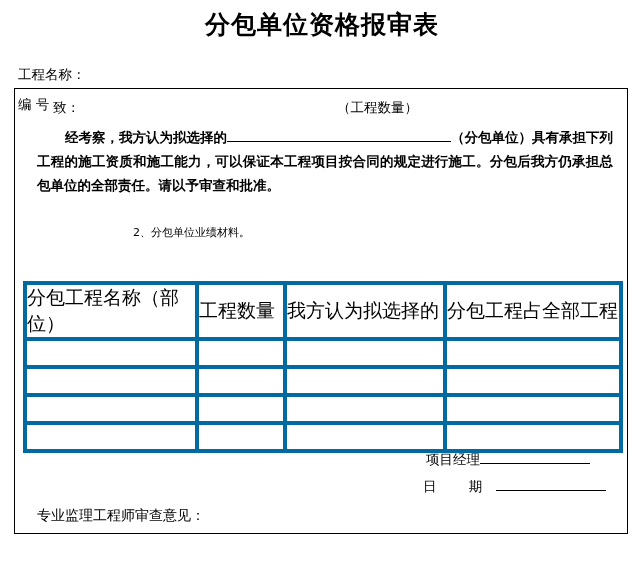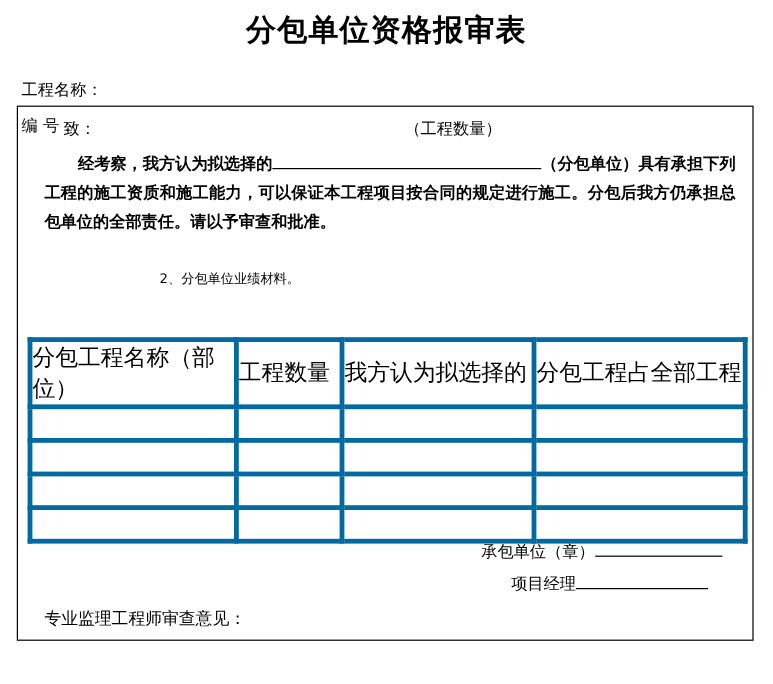--- a/index.html
+++ b/index.html
@@ -230,24 +230,24 @@
         <tr>
           <td></td>
           <td></td>
           <td></td>
           <td></td>
         </tr>
       </tbody>
     </table>
 
     <div class="sign-block">
-      <div class="sign-line s1">
-        <span class="lbl"><span>承包单位（章）</span><span class="ln"></span></span>
-      </div>
       <div class="sign-line s2">
         <span class="lbl"><span>项目经理</span><span class="ln"></span></span>
       </div>
+      <div class="sign-line s3">
+        <span class="lbl"><span class="sp">日    期</span><span class="ln"></span></span>
+      </div>
     </div>
 
     <div class="opinion">专业监理工程师审查意见：</div>
 
   </div>
 </div>
 
 </body></html>

